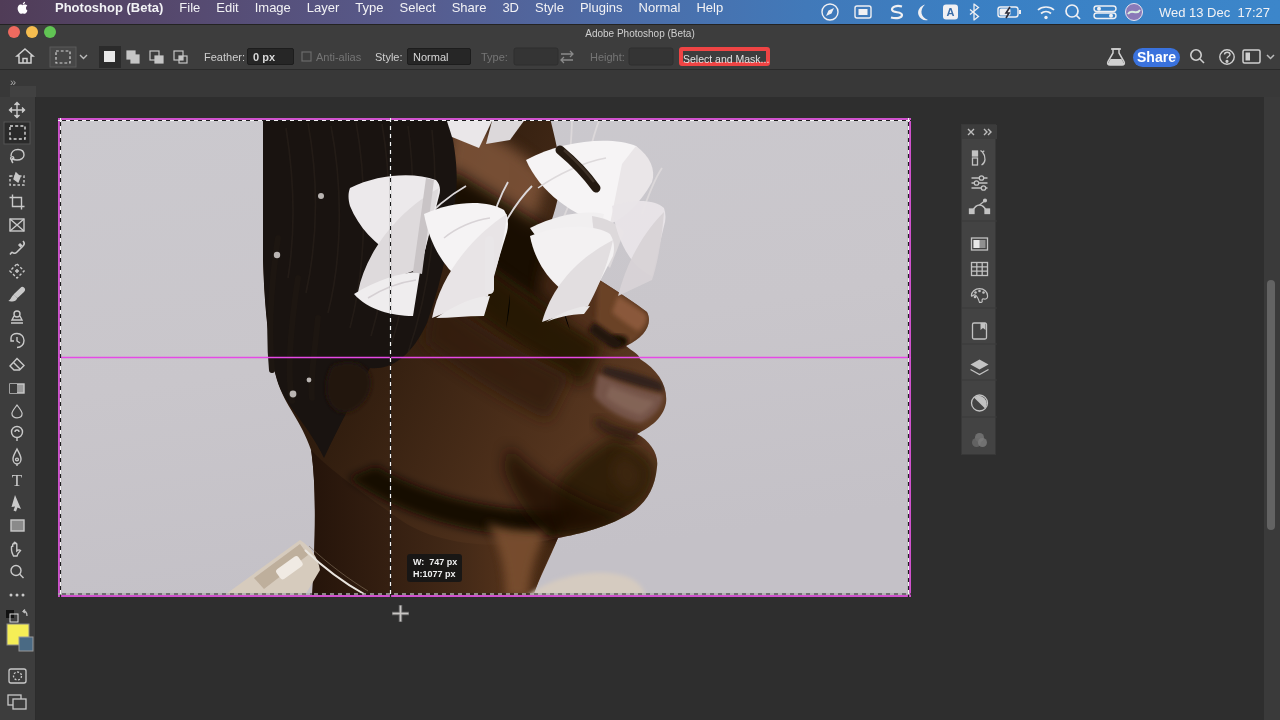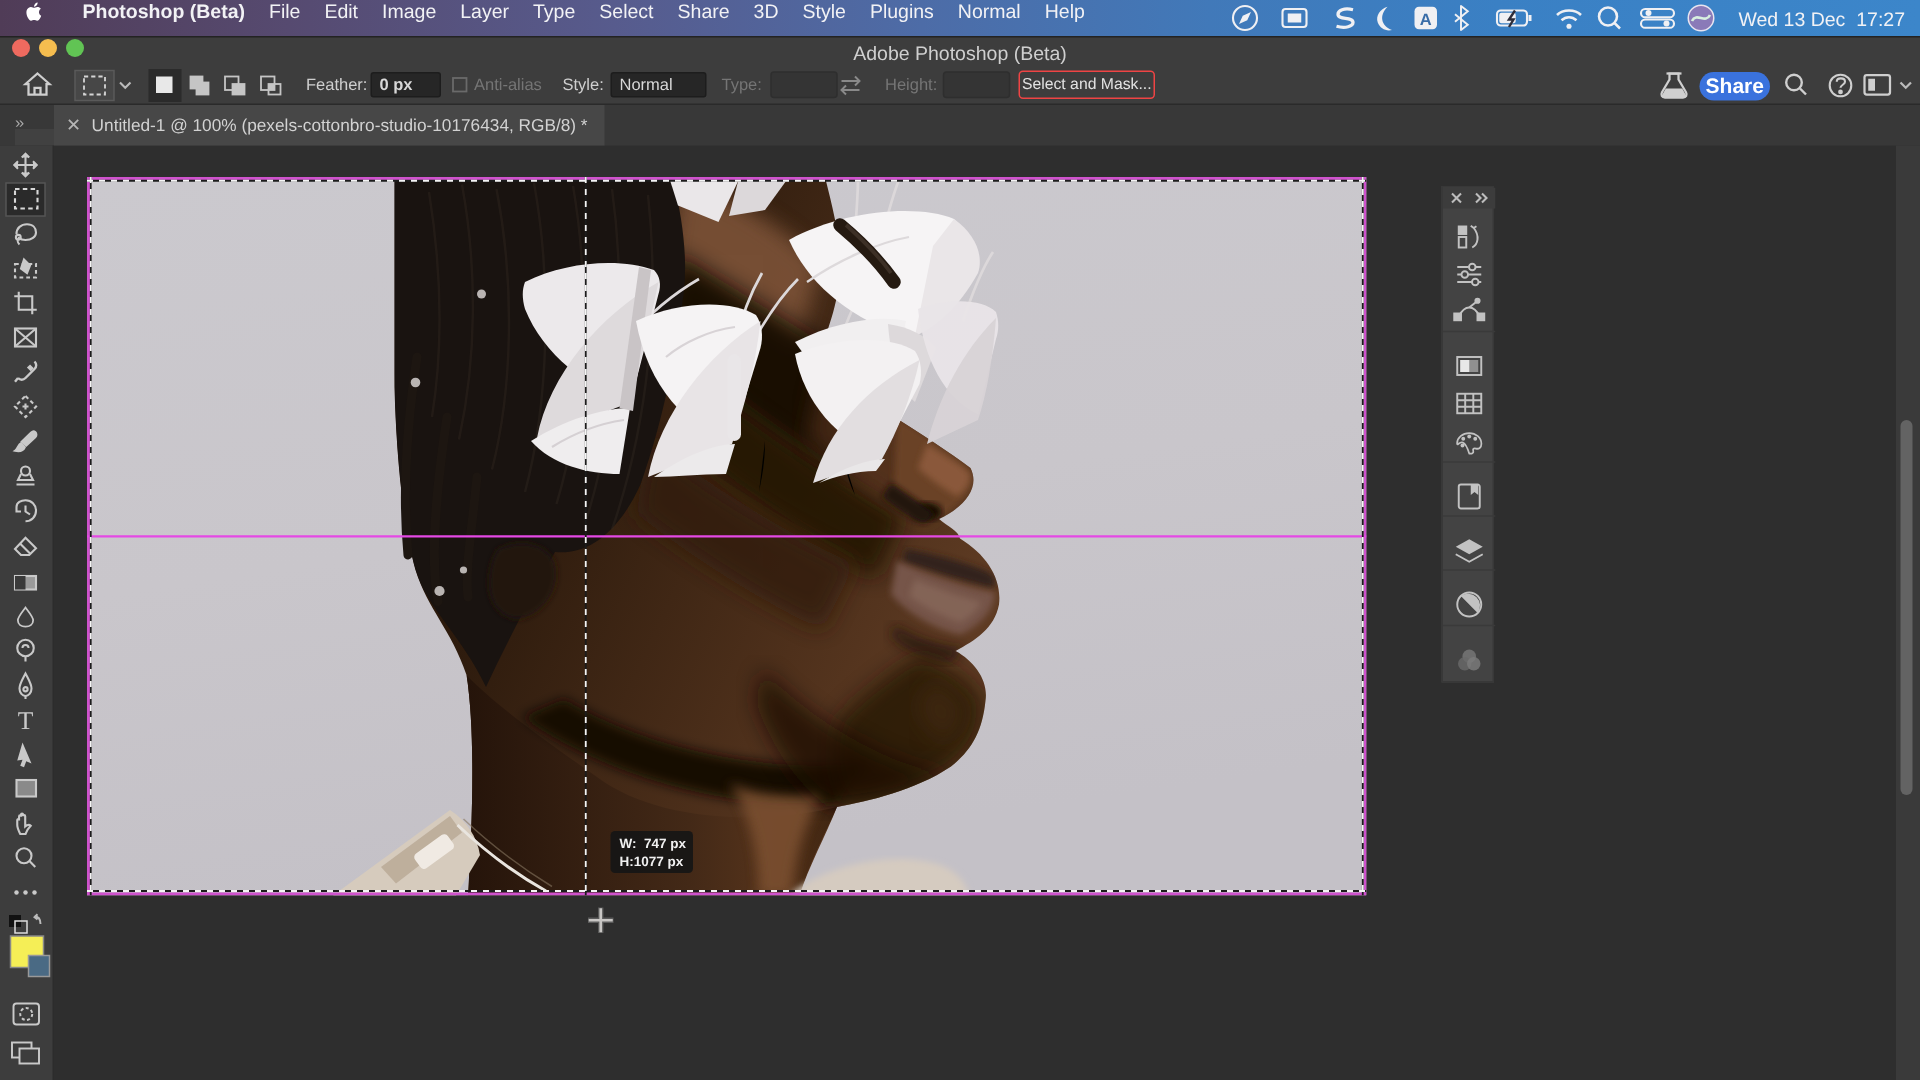--- a/index.html
+++ b/index.html
@@ -12,29 +12,29 @@
     display:flex; align-items:flex-start; color:#f2f2f5; font-size:13px; }
   .mi { margin:0 8px; white-space:nowrap; }
   #menubar .app { font-weight:bold; margin-left:17px; margin-right:8px; }
   #mright { position:absolute; right:0; top:0; height:24px; display:flex; align-items:center; }
   #mright svg { margin:0 7px; }
   #clock { font-size:13px; margin:0 10px 0 6px; }
   
   #titlebar { position:absolute; left:0; top:24px; width:1280px; height:20px; background:#3d3d3d;
     border-top:1px solid #232323; }
   .tl { position:absolute; top:26px; width:12px; height:12px; border-radius:50%; }
-  #titlebar .txt { position:absolute; left:0; right:0; top:3px; text-align:center; color:#cfcfcf; font-size:13px; }
+  #titlebar .txt { position:absolute; left:0; right:0; top:3px; text-align:center; color:#cfcfcf; font-size:10px; }
   
   #optbar { position:absolute; left:0; top:44px; width:1280px; height:26px; background:#3d3d3d;
     border-bottom:1px solid #2a2a2a; color:#cfcfcf; font-size:11px; }
   #optbar .lbl { position:absolute; top:7px; }
   #optbar .dim { color:#757575; }
   .inbox { position:absolute; top:4px; height:17px; background:#262626; border:1px solid #1d1d1d; border-radius:2px;
      color:#d8d8d8; font-size:11px; padding:2px 5px; }
-  #samBtn { position:absolute; left:679px; top:3px; width:91px; height:19px; border:1px solid #ef4444; border-radius:3px;
+  #samBtn { position:absolute; left:679px; top:3px; width:91px; height:19px; border:4px solid #ef4444; border-radius:3px;
      color:#e2e2e2; font-size:10.5px; text-align:center; line-height:17px; background:#3d3d3d; white-space:nowrap; }
   #shareBtn { position:absolute; left:1133px; top:4px; width:47px; height:19px; border-radius:10px; background:#3a72dd;
      color:#fff; font-size:14px; font-weight:bold; text-align:center; line-height:19px; }
   
   #tabbar { position:absolute; left:0; top:70px; width:1280px; height:27px; background:#383838; }
   #tab { position:absolute; left:36px; top:0; width:367px; height:27px; background:#474747; color:#d2d2d2;
      font-size:11.5px; line-height:27px; }
   #tab .x { color:#b5b5b5; margin:0 7px 0 8px; font-size:12px; }
   
   #tools { position:absolute; left:0; top:97px; width:36px; height:623px; background:#3d3d3d; border-right:1px solid #2c2c2c; }
@@ -191,21 +191,20 @@
     <div class="inbox" style="left:407px; width:64px;">Normal</div>
     <span class="lbl dim" style="left:481px">Type:</span>
     <span class="lbl dim" style="left:590px">Height:</span>
     <div id="samBtn">Select and Mask...</div>
     <div id="shareBtn">Share</div>
   </div>
 
   <div id="tabbar">
     <span style="position:absolute;left:10px;top:6px;color:#aaa;font-size:11px">»</span>
     <div style="position:absolute;left:10px;top:16px;width:26px;height:11px;background:#414141"></div>
-    <div id="tab"><span class="x">✕</span>Untitled-1 @ 100% (pexels-cottonbro-studio-10176434, RGB/8) *</div>
   </div>
 
   <div id="tools">
   <svg width="36" height="623" viewBox="0 0 36 623">
     <g stroke="#c9c9c9" fill="none" stroke-width="1.4">
 
       <g transform="translate(17,13)">
             <path d="M0,-7 L0,7 M-7,0 L7,0"></path>
             <path d="M-2.5,-5 L0,-7.5 L2.5,-5 M-2.5,5 L0,7.5 L2.5,5 M-5,-2.5 L-7.5,0 L-5,2.5 M5,-2.5 L7.5,0 L5,2.5" fill="#c9c9c9"></path>
           </g>

